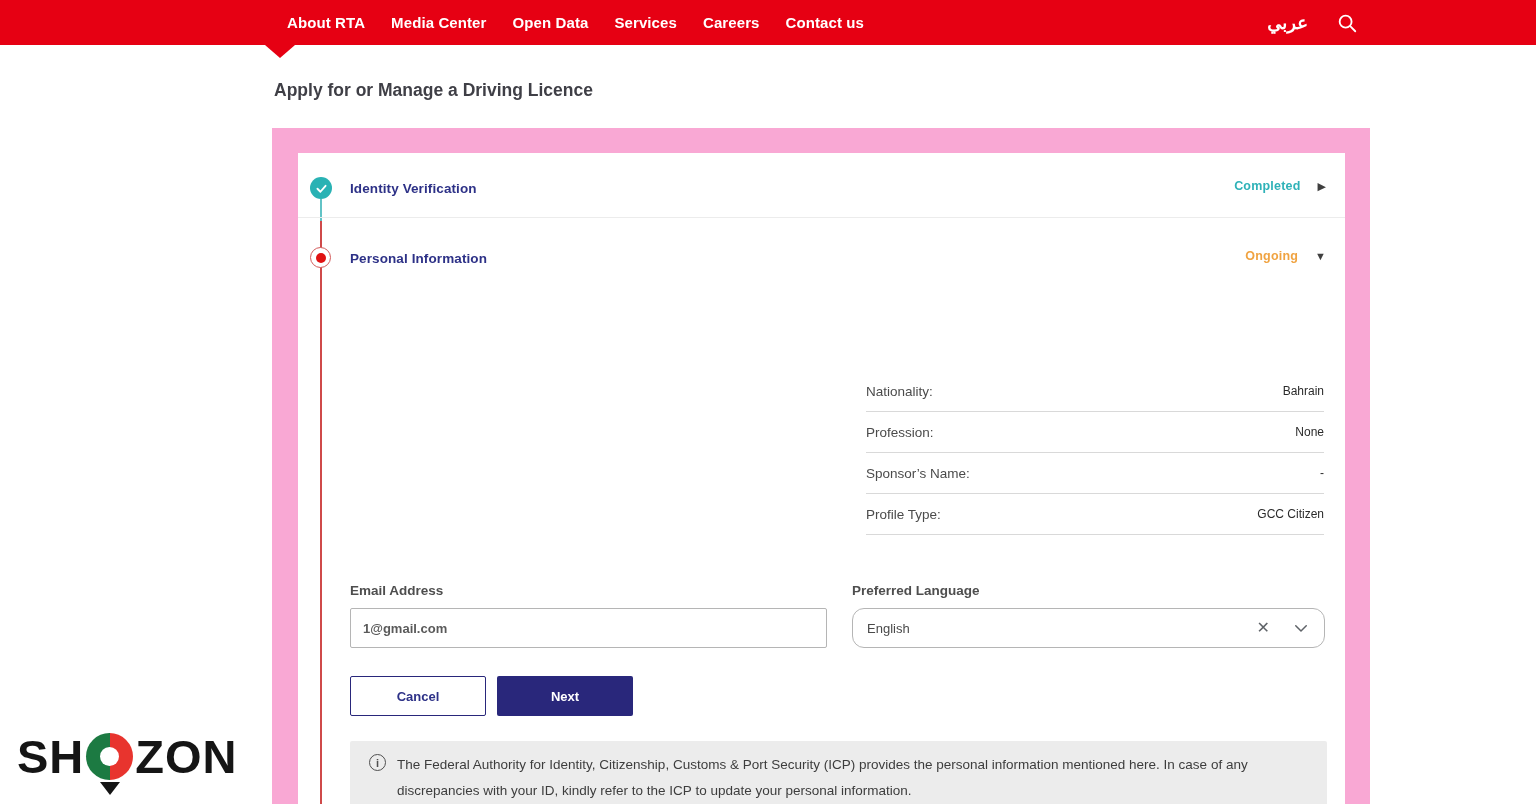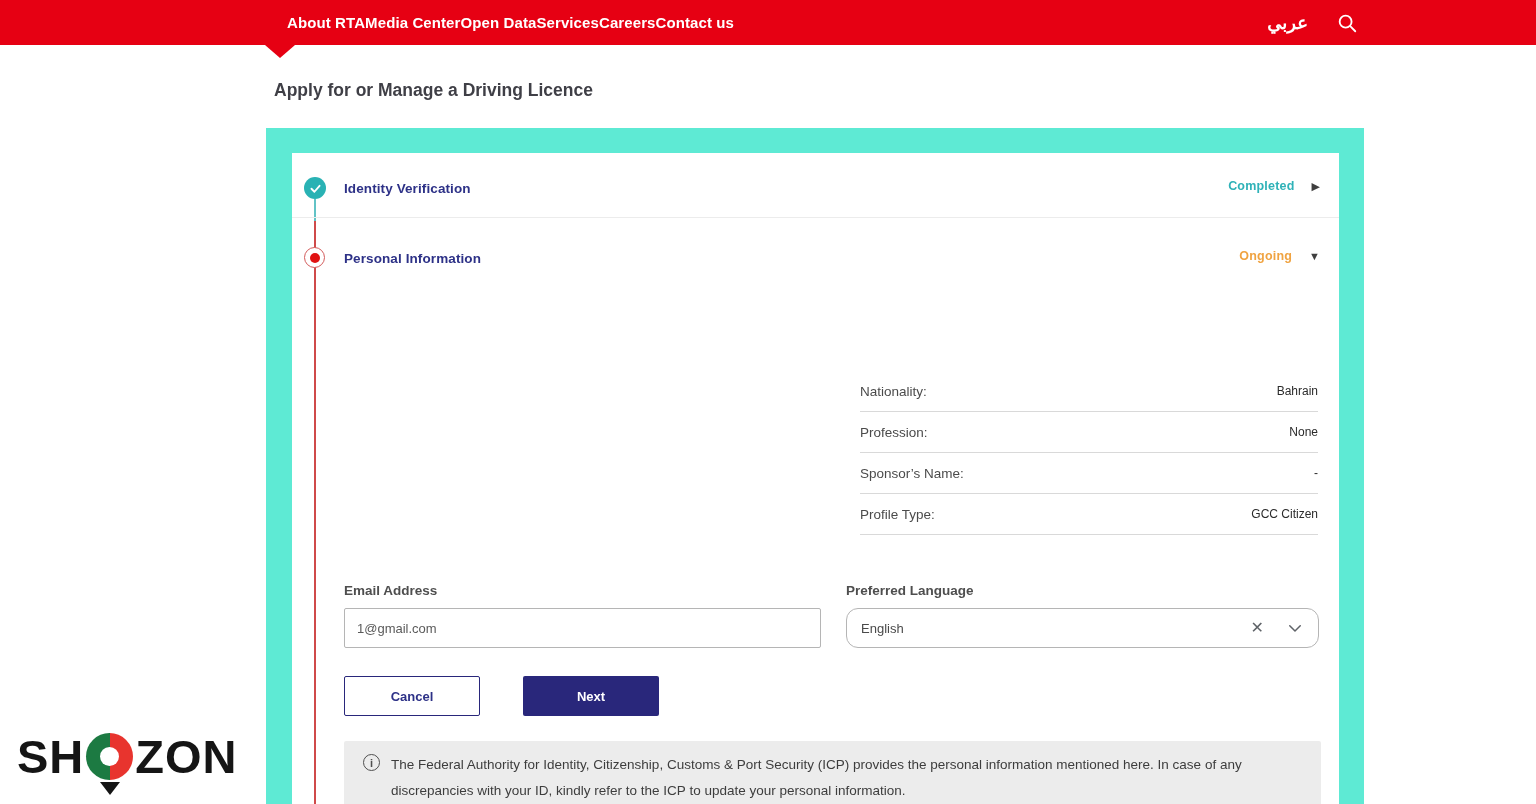--- a/index.html
+++ b/index.html
@@ -7,21 +7,21 @@
   body {
     position:relative; overflow:hidden; background:#ffffff;
     font-family:"Liberation Sans", sans-serif; color:#3c3c3c;
   }
 
   
   .topnav {
     position:absolute; top:0; left:0; width:1536px; height:45px;
     background:#e60013; display:flex; align-items:center;
   }
-  .nav-items { display:flex; padding-left:287px; }
+  .nav-items { display:flex; gap:26px; padding-left:287px; }
   .nav-items a {
     color:#fff; font-weight:bold; font-size:15px; text-decoration:none; cursor:pointer;
     letter-spacing:.1px;
   }
   .nav-right { margin-left:auto; margin-right:178px; display:flex; align-items:center; gap:28px; }
   .nav-right .lang { color:#fff; font-weight:bold; font-size:18px; cursor:pointer; }
   .nav-right .search { width:22px; height:22px; cursor:pointer; display:inline-flex; }
   .nav-caret {
     position:absolute; top:45px; left:265px; width:0; height:0;
     border-left:15px solid transparent; border-right:15px solid transparent;
@@ -29,22 +29,22 @@
   }
 
   
   .page-title {
     position:absolute; left:274px; top:80px;
     font-size:17.5px; font-weight:bold; color:#3f3f46;
   }
 
   
   .panel {
-    position:absolute; left:266px; top:128px; width:1098px; height:676px;
-    background:#5eead4;
+    position:absolute; left:272px; top:128px; width:1098px; height:676px;
+    background:#f9a8d4;
   }
   .card {
     position:absolute; left:26px; top:25px; width:1047px; height:651px;
     background:#fff; overflow:hidden;
   }
 
   
   .line { position:absolute; width:2px; left:22px; z-index:0; }
   .line.teal { top:46px; height:22px; background:#62c3c6; }
   .line.red  { top:68px; height:583px; background:#cf4a4a; }
@@ -106,40 +106,40 @@
   .profile-row .lbl { font-size:13.5px; color:#4b4b4b;text-align:right; }
   .profile-row .val { font-size:12px; font-weight:normal; color:#2b2b2b; }
 
   
   .field-label { position:absolute; font-size:13.5px; font-weight:bold; color:#4e4e4e; }
   .field-label.email { left:52px;  top:430px; }
   .field-label.lang  { left:554px; top:430px; }
   .text-input {
     position:absolute; top:455px; height:40px; border:1px solid #b5b5b5; border-radius:2px;
     background:#fff; font-family:"Liberation Sans",sans-serif;
-    font-size:13px; color:#5a5a5a; padding:0 12px; outline:none;
+    font-size:13px; color:#5a5a5a; padding:0 12px; outline:none;font-weight:bold;
   }
   .text-input.email { left:52px; width:477px; }
   .select-box {
     position:absolute; left:554px; top:455px; width:473px; height:40px;
     border:1px solid #b5b5b5; border-radius:12px; background:#fff;
     display:flex; align-items:center; padding:16px 14px; cursor:pointer;
   }
   .select-box .sel-val { font-size:13px; color:#4a4a4a; flex:1; }
   .icon-x { color:#5f6368; font-size:16px; margin-right:22px; cursor:pointer; line-height:1; }
   .icon-chevron { display:inline-flex; cursor:pointer; }
 
   
   .btn {
     position:absolute; top:523px; width:136px; height:40px; border-radius:2px;
     font-family:"Liberation Sans",sans-serif; font-size:13px; font-weight:bold;
     display:flex; align-items:center; justify-content:center; cursor:pointer;
   }
   .btn.cancel { left:52px; background:#fff; border:1px solid #29277b; color:#2d3187; }
-  .btn.next   { left:199px; background:#29277b; border:none; color:#fff;margin-left:32px; }
+  .btn.next   { left:199px; background:#29277b; border:none; color:#fff; }
 
   
   .notice {
     position:absolute; left:52px; top:588px; width:977px; height:90px;
     background:#ececec; border-radius:2px;
   }
   .notice .info-icon {
     position:absolute; left:19px; top:13px; width:17px; height:17px; border-radius:50%;
     border:1.5px solid #4f4f4f; color:#4f4f4f; font-size:11px; font-weight:bold;
     display:flex; align-items:center; justify-content:center;

